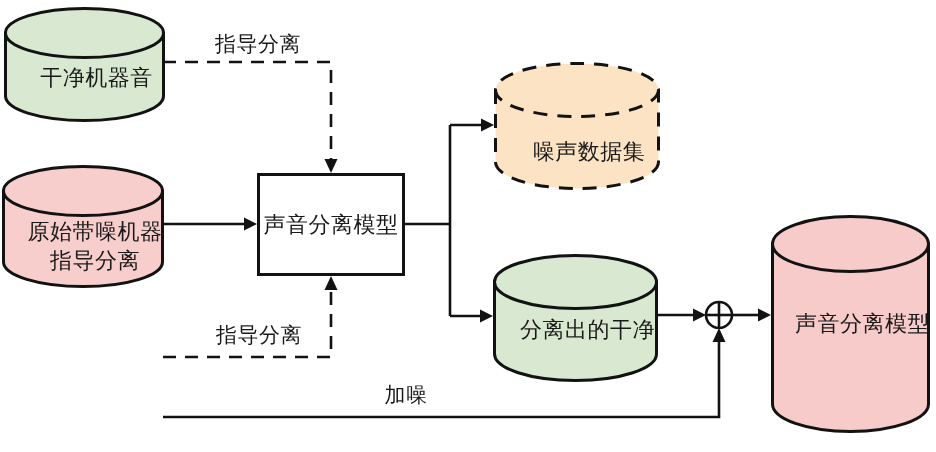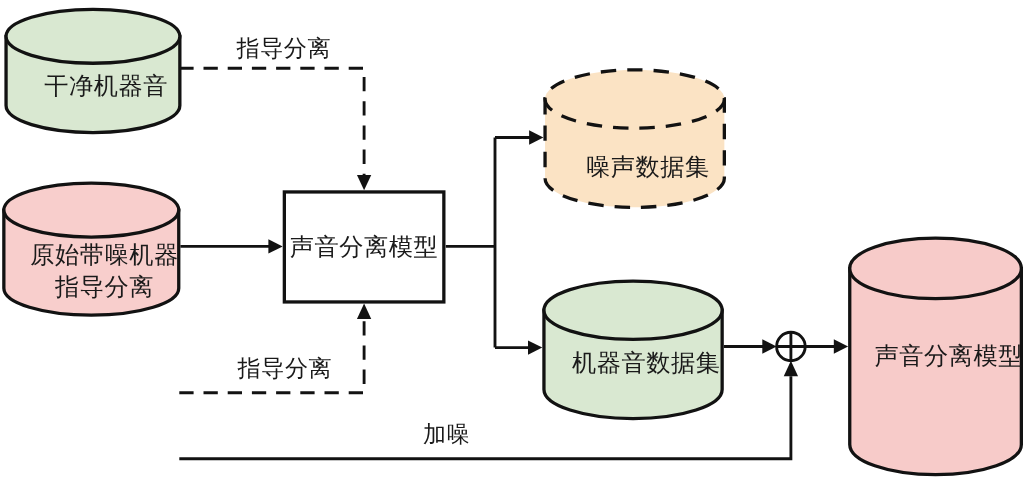--- a/index.html
+++ b/index.html
@@ -108,21 +108,21 @@
       <div>噪声数据集</div>
     </div>
   </div>
 
   <div class="node" style="left:493px;top:254px;width:165px;height:128px">
     <svg class="shape" width="165" height="128" viewBox="0 0 165 128">
       <path d="M1.5,28 V100 A81,26.5 0 0 0 163.5,100 V28 Z" fill="#d9e8d1"></path>
       <ellipse cx="82.5" cy="28" rx="81" ry="26.5" fill="#d9e8d1"></ellipse>
     </svg>
     <div class="label" style="top:61px">
-      <div>机器音数据集</div>
+      <div>分离出的干净</div>
     </div>
   </div>
 
   <div class="node" style="left:771px;top:215px;width:159px;height:218px">
     <svg class="shape" width="159" height="218" viewBox="0 0 159 218">
       <path d="M1.5,29 V189 A78,27.5 0 0 0 157.5,189 V29 Z" fill="#f7cbc9"></path>
       <ellipse cx="79.5" cy="29" rx="78" ry="27.5" fill="#f7cbc9"></ellipse>
     </svg>
     <div class="label" style="top:94px">
       <div>声音分离模型</div>

